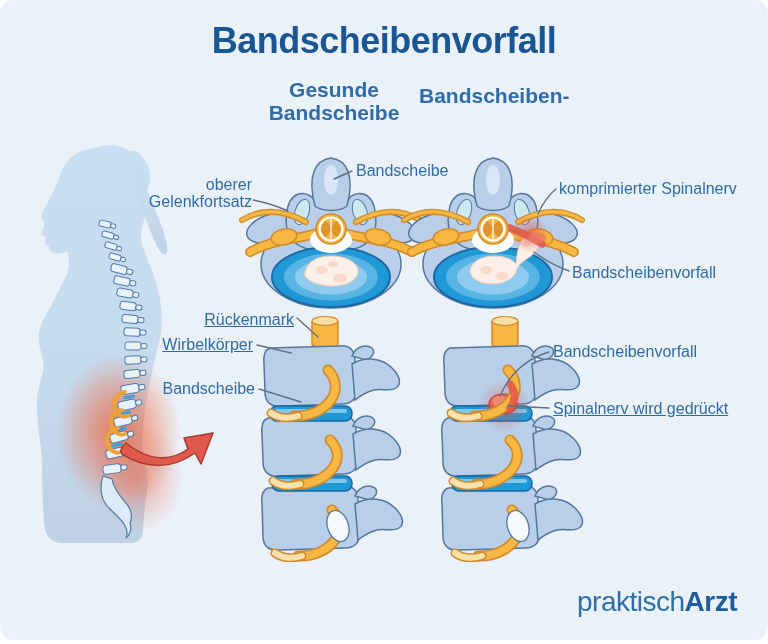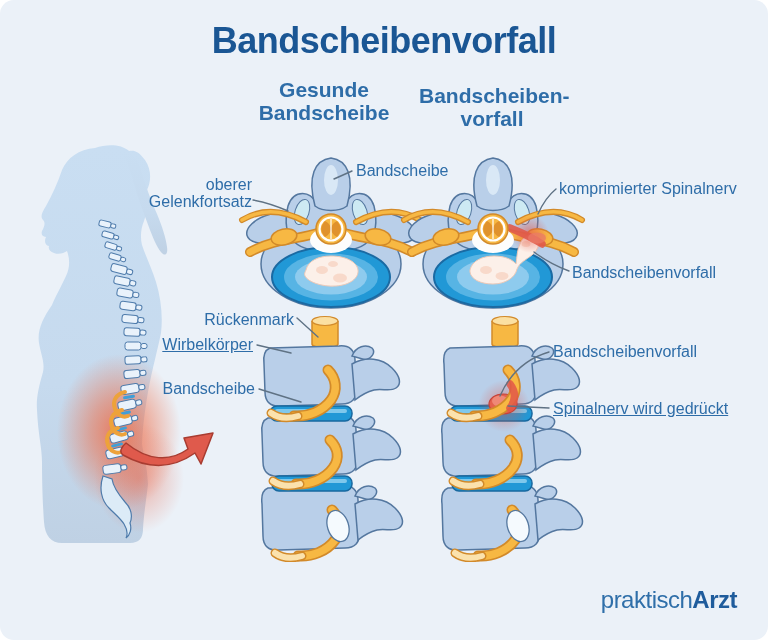--- a/index.html
+++ b/index.html
@@ -13,39 +13,38 @@
     left:0;top:20px;width:768px;text-align:center;
     font-size:36px;font-weight:bold;letter-spacing:-0.5px;color:#1a5694;
   }
   .col-header{
     font-size:21px;font-weight:600;color:#2e6da8;text-align:center;line-height:23px;
   }
   .lbl{
     font-size:16px;font-weight:500;color:#2e6da8;line-height:17px;white-space:nowrap;
   }
   .lbl.right{text-align:right;}
-  .logo{font-size:24px;letter-spacing:-0.5px;color:#2f6fa9;}
+  .logo{font-size:28px;letter-spacing:-0.5px;color:#2f6fa9;}
   .logo .bold{font-weight:bold;color:#1f5c9c;}
   svg{display:block;}
   .overlay{pointer-events:none;}
 </style>
 </head>
 <body>
 
 <div class="canvas">
 
   <div class="abs title">Bandscheibenvorfall</div>
 
-  <div class="abs col-header" style="left:254px;top:78px;width:140px;text-align:center;">
+  <div class="abs col-header" style="left:264px;top:78px;width:140px;text-align:center;">
     <div>Gesunde</div>
     <div>Bandscheibe</div>
   </div>
   <div class="abs col-header" style="left:419px;top:84px;width:146px;">
     <div>Bandscheiben-</div>
-    <div>vorfall</div>
   </div>
 
   <svg class="abs" style="left:15px;top:140px;" width="185" height="410" viewBox="0 0 185 410">
     <defs>
       <linearGradient id="silGrad" x1="0" y1="0" x2="0" y2="1">
         <stop offset="0" stop-color="#c9def2"></stop>
         <stop offset="0.6" stop-color="#c6daee"></stop>
         <stop offset="1" stop-color="#bfd1e4"></stop>
       </linearGradient>
       <radialGradient id="pain1">
@@ -372,21 +371,21 @@
     <path d="M126,443 C148,461 170,462 188,449 L184,438 L213,433 L201,464 L195,453 C171,470 146,468 123,455 C119,452 121,447 126,443 Z" fill="#df5a4c" stroke="#a83c31" stroke-width="1.5" stroke-linejoin="round"></path>
   </svg>
 
   <div class="abs lbl" style="left:356px;top:162px;">Bandscheibe</div>
   <div class="abs lbl" style="left:559px;top:180px;">komprimierter Spinalnerv</div>
   <div class="abs lbl right" style="left:120px;top:176px;width:132px;">
     <div>oberer</div>
     <div>Gelenkfortsatz</div>
   </div>
   <div class="abs lbl" style="left:572px;top:264px;">Bandscheibenvorfall</div>
-  <div class="abs lbl right" style="left:180px;top:311px;width:114px;">Rückenmark</div>
+  <div class="abs lbl right" style="left:180px;top:311px;width:114px;text-decoration:underline;">Rückenmark</div>
   <div class="abs lbl right" style="left:140px;top:336px;width:113px;text-decoration:underline;">Wirbelkörper</div>
   <div class="abs lbl right" style="left:145px;top:380px;width:110px;">Bandscheibe</div>
   <div class="abs lbl" style="left:553px;top:343px;">Bandscheibenvorfall</div>
   <div class="abs lbl" style="left:553px;top:400px;text-decoration:underline;">Spinalnerv wird gedrückt</div>
 
   <div class="abs logo" style="top:586px;right:31px;">
     <span>praktisch</span><span class="bold">Arzt</span>
   </div>
 
 </div>

